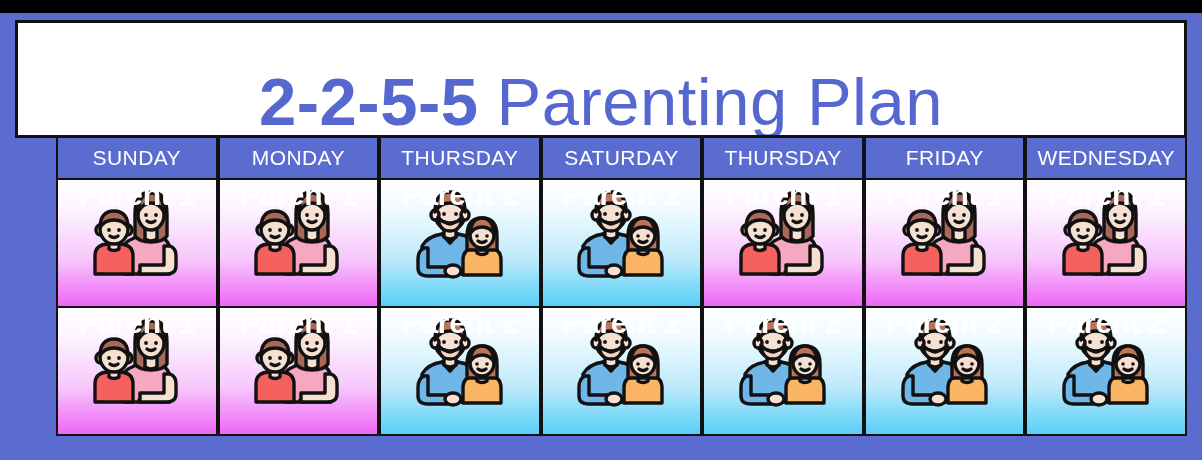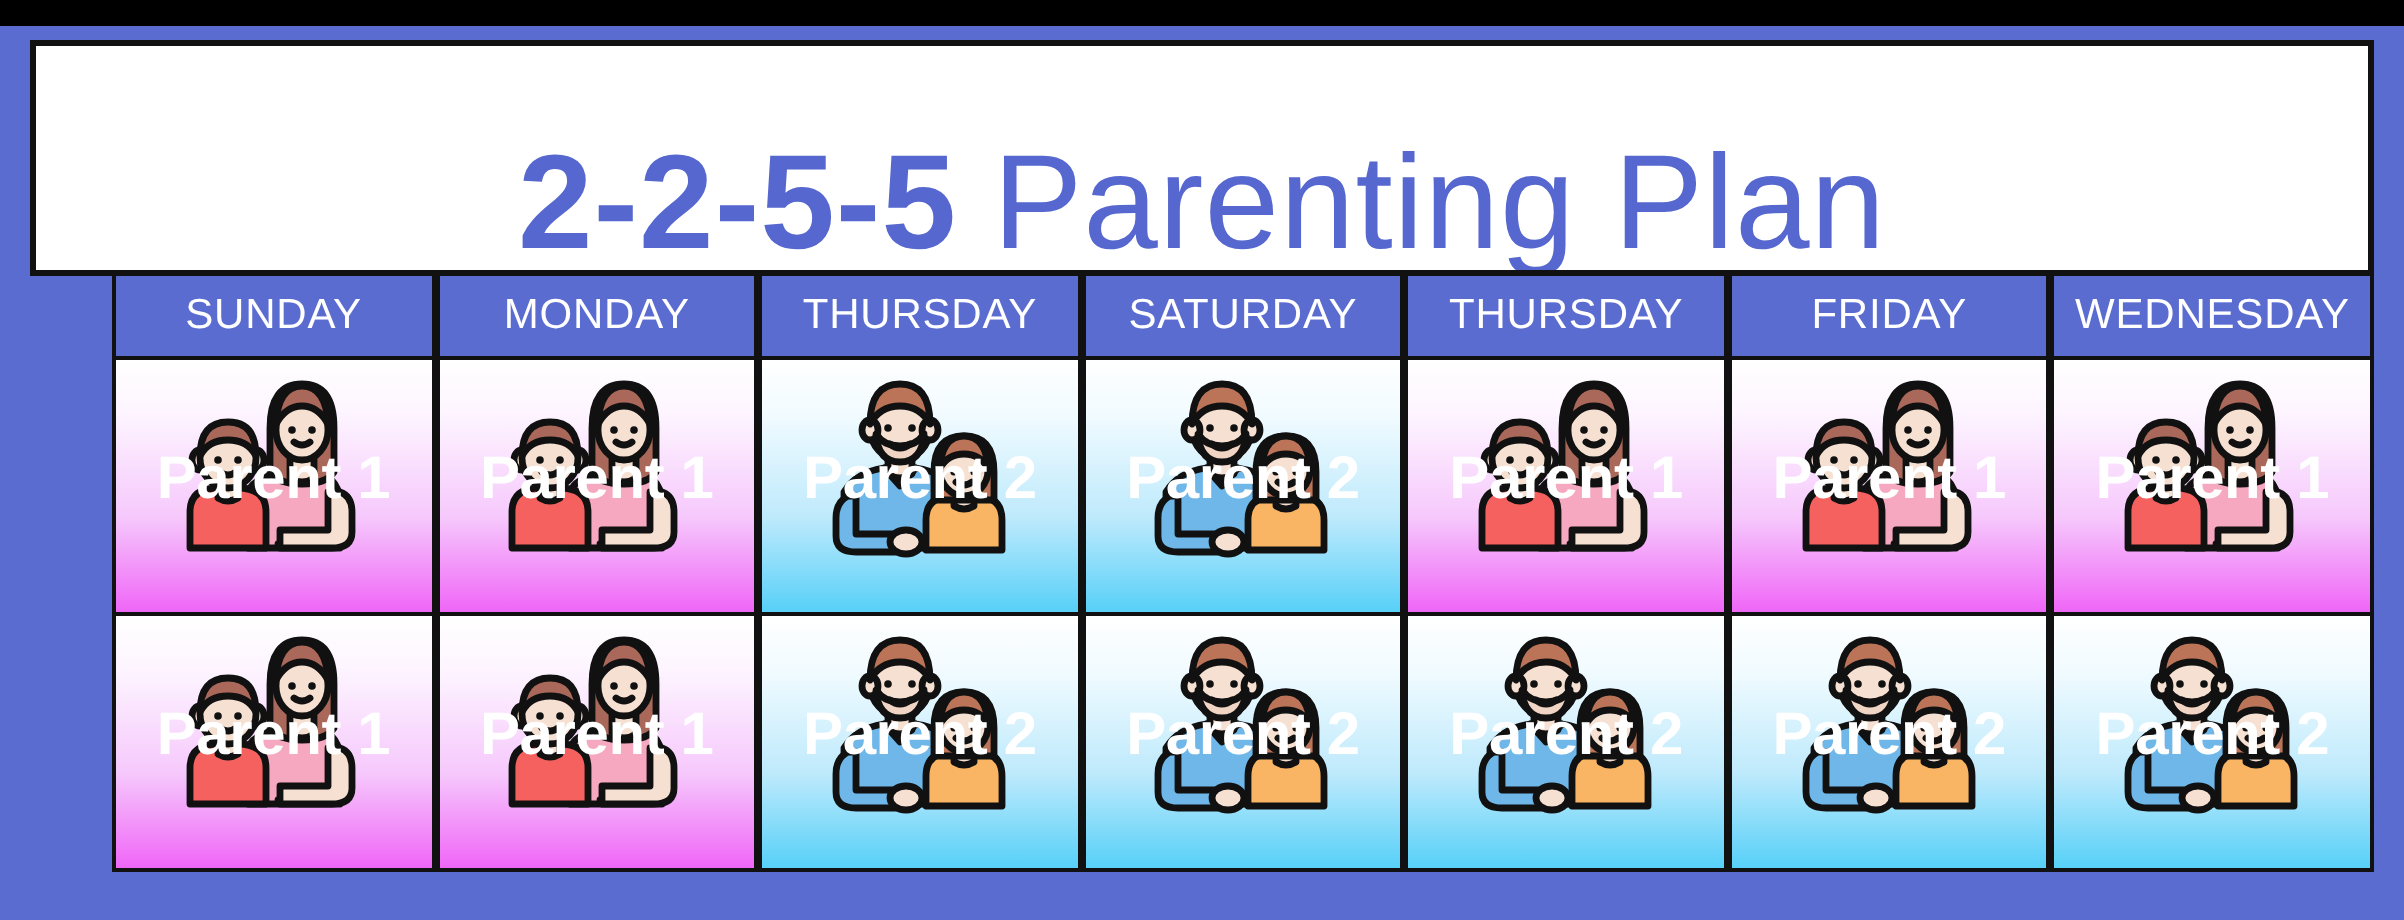--- a/index.html
+++ b/index.html
@@ -92,21 +92,21 @@
   }
   .cell {
     position: relative;
     border: 2px solid #111111;
     border-top: none;
     box-sizing: border-box;
     height: 128px;
     display: flex;
     flex-direction: column;
     align-items: center;
-    justify-content: center;
+    justify-content: flex-start;
     overflow: hidden;
   }
   .cell.p1 {
     background: linear-gradient(to bottom, #ffffff 0%, #fdf4ff 22%, #f6c9fc 62%, #ef66f7 100%);
   }
   .cell.p2 {
     background: linear-gradient(to bottom, #ffffff 0%, #f1fbff 22%, #bfeafc 62%, #57d0f8 100%);
   }
   .cell-icon {
     position: absolute;

